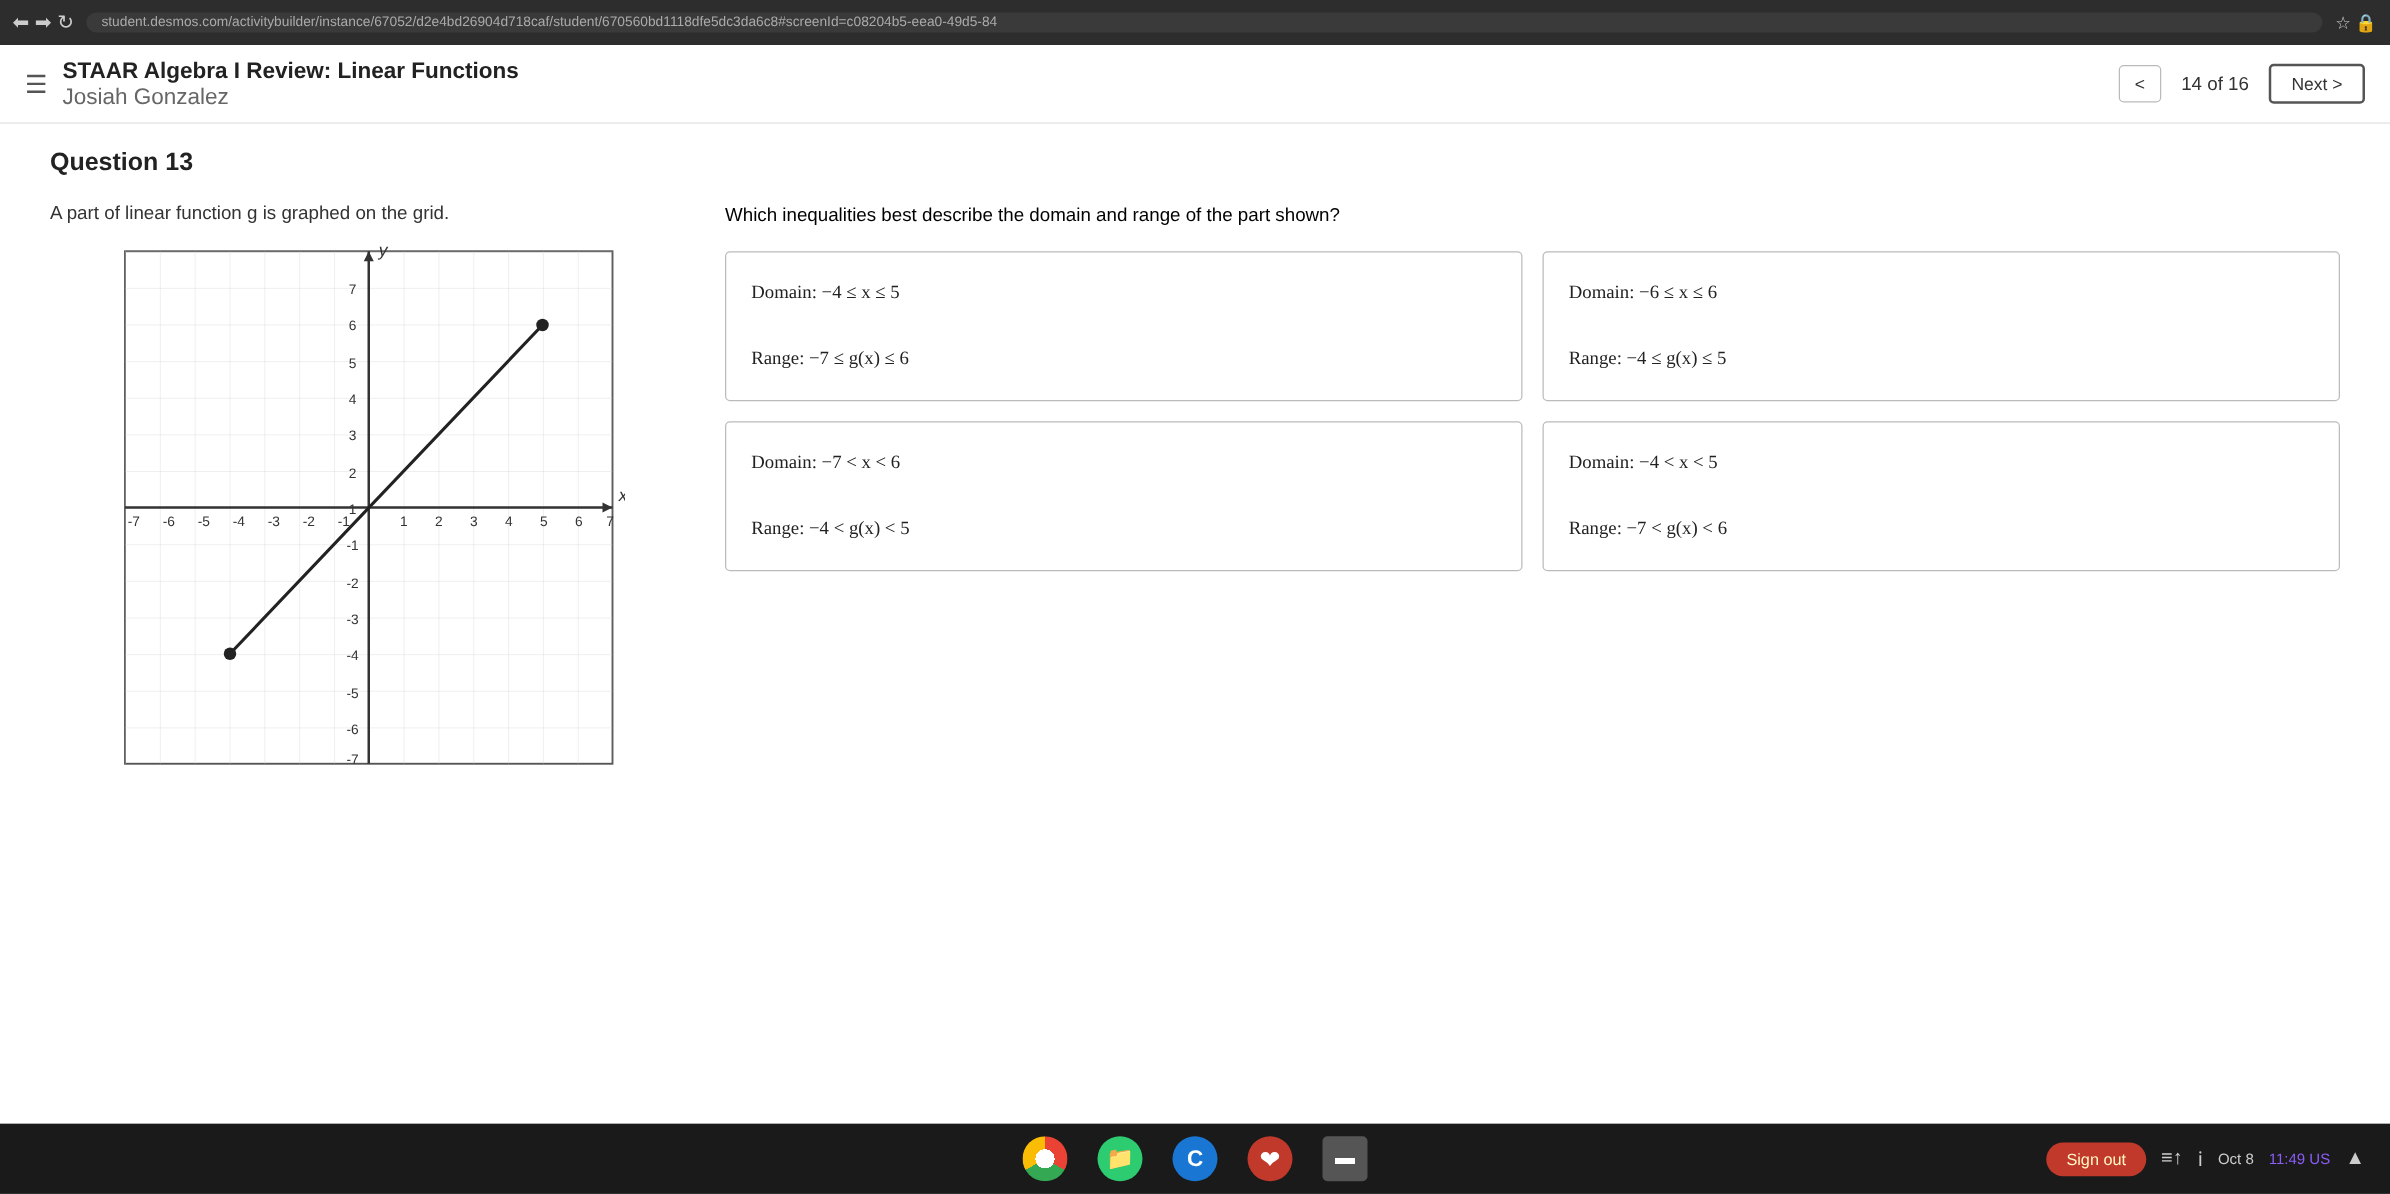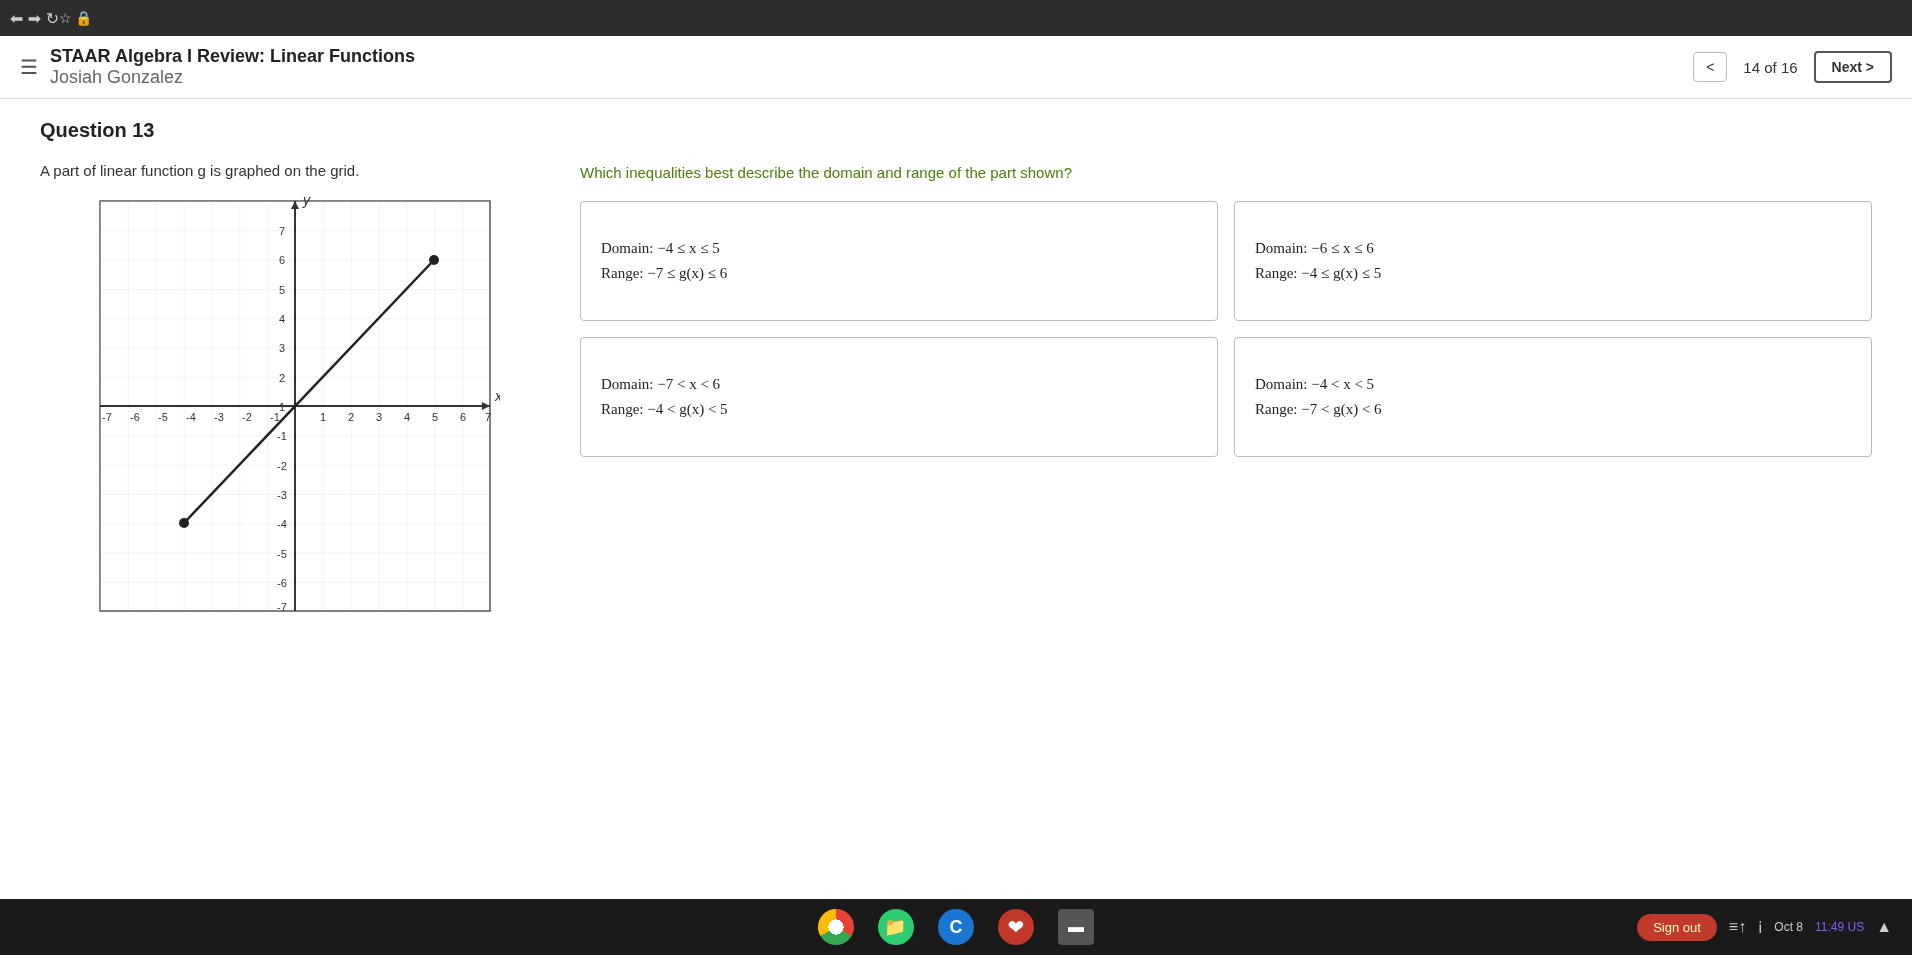--- a/index.html
+++ b/index.html
@@ -95,21 +95,21 @@
       color: #333;
       padding: 0 8px;
     }
     .next-btn {
       background: white;
       border: 2px solid #555;
       border-radius: 4px;
       padding: 6px 16px;
       cursor: pointer;
       font-size: 14px;
-      font-weight: 700;
+      font-weight: 400;
       color: #333;
       display: flex;
       align-items: center;
       gap: 4px;
     }
 
     
     .question-area {
       flex: 1;
       background: white;
@@ -149,41 +149,41 @@
       height: 440px;
       margin: 0 auto;
     }
 
     
     .right-side {
       flex: 1;
     }
     .right-side .prompt-text {
       font-size: 15px;
-      color: #4d7c0f;
+      color: #000000;
       margin-bottom: 16px;
       line-height: 1.5;
     }
 
     .answer-grid {
       display: grid;
       grid-template-columns: 1fr 1fr;
       gap: 16px;
     }
 
     .answer-choice {
       background: white;
       border: 1.5px solid #bbb;
       border-radius: 4px;
       padding: 20px 20px;
       cursor: pointer;
       min-height: 120px;
       display: flex;
       flex-direction: column;
-      justify-content: center;
+      justify-content: space-between;
     }
     .answer-choice .line {
       font-size: 15px;
       color: #222;
       margin: 4px 0;
       font-family: 'Times New Roman', serif;
     }
 
     
     .taskbar {
@@ -234,20 +234,21 @@
     .graph-svg {
       width: 440px;
       height: 440px;
     }
   </style>
 </head>
 <body>
 
 <div class="browser-bar">
   <span style="font-size:16px;">⬅ ➡ ↻</span>
+  <div class="url">student.desmos.com/activitybuilder/instance/67052/d2e4bd26904d718caf/student/670560bd1118dfe5dc3da6c8#screenId=c08204b5-eea0-49d5-84</div>
   <span style="font-size:14px;">☆ 🔒</span>
 </div>
 
 <div class="main-content">
 
   <div class="header">
     <div class="header-left">
       <span class="hamburger">☰</span>
       <div class="header-title-block">
         <div class="header-title">STAAR Algebra I Review: Linear Functions</div>

